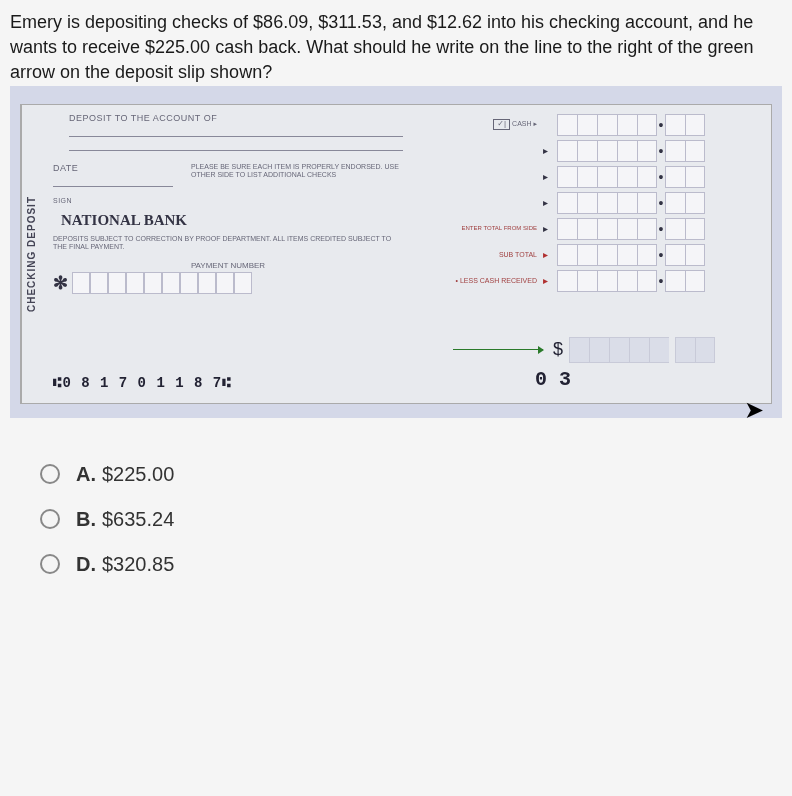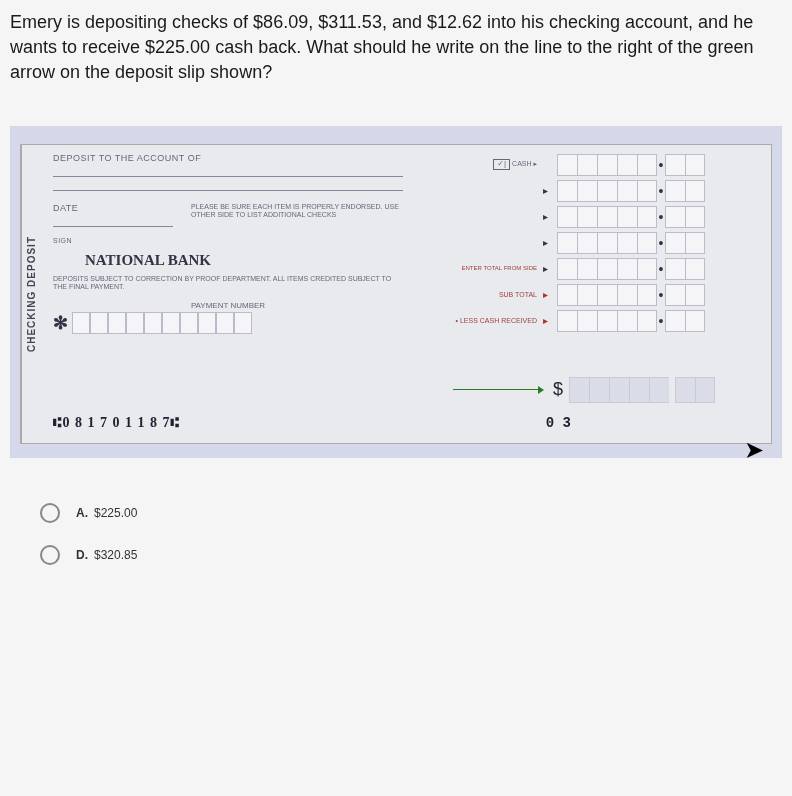--- a/index.html
+++ b/index.html
@@ -7,21 +7,20 @@
     width: 792px;
     height: 796px;
     font-family: Arial, sans-serif;
     background: #f5f5f5;
     padding: 10px 10px;
   }
   .question {
     font-size: 18px;
     line-height: 1.4;
     color: #1a1a1a;
-    margin-bottom: 40px;
   }
   .deposit-slip-container {
     background: #d4d8e8;
     padding: 18px 10px 14px 10px;
     margin-bottom: 45px;
     position: relative;
   }
   .deposit-slip {
     background: #e8eaee;
     border: 1px solid #aaa;
@@ -57,35 +56,35 @@
   .underline-field {
     border-bottom: 1px solid #889;
     height: 14px;
   }
   .left-section {
     position: absolute;
     left: 12px;
     top: 8px;
     width: 350px;
   }
-  .name-row { margin-bottom: 12px; }
+  .name-row { margin-bottom: 12px; margin-left: 16px; }
   .date-row { display: flex; gap: 18px; margin-bottom: 10px; }
   .date-col { width: 120px; }
   .instructions {
     font-size: 7px;
     color: #667;
     line-height: 1.2;
     flex: 1;
   }
   .bank-name {
     font-family: 'Times New Roman', serif;
     font-weight: bold;
     font-size: 15px;
     color: #334;
-    margin: 8px 0 6px 32px;
+    margin: 8px 0 6px 8px;
   }
   .fine-print {
     font-size: 7px;
     color: #667;
     line-height: 1.2;
     margin-bottom: 10px;
   }
   .account-label {
     font-size: 8px;
     color: #667;
@@ -102,21 +101,21 @@
     color: #334;
     margin-right: 4px;
   }
   .acct-box {
     width: 18px;
     height: 22px;
     border: 1px solid #bbc;
     background: #f5f5f8;
   }
   .routing {
-    font-family: Liberation Serif, serif;
+    font-family: Liberation Mono, monospace;
     font-size: 14px;
     font-weight: bold;
     color: #223;
     letter-spacing: 1px;
     position: absolute;
     left: 12px;
     bottom: 12px;
   }
   .right-section {
     position: absolute;
@@ -195,21 +194,21 @@
     margin: 0 6px 0 10px;
   }
   .total-boxes { display: flex; height: 26px; }
   .tb { width: 20px; border: 1px solid #c8cad8; background: #dadde8; border-right: none; }
   .tb:last-child { border-right: 1px solid #c8cad8; }
   .micr-right {
     position: absolute;
     right: 200px;
     bottom: 12px;
     font-family: 'Courier New', monospace;
-    font-size: 14px;
+    font-size: 20px;
     font-weight: bold;
     color: #223;
   }
   .cursor {
     position: absolute;
     right: 18px;
     bottom: -6px;
     font-size: 24px;
     color: #000;
   }
@@ -224,21 +223,21 @@
   }
   .radio {
     width: 20px;
     height: 20px;
     border: 2px solid #888;
     border-radius: 50%;
     margin-right: 16px;
     flex-shrink: 0;
   }
   .option-text {
-    font-size: 12px;
+    font-size: 20px;
     color: #333;
   }
   .option-text .letter { font-weight: bold; margin-right: 6px; }
 </style>
 </head>
 <body>
 
 <div class="question">Emery is depositing checks of $86.09, $311.53, and $12.62 into his checking account, and he wants to receive $225.00 cash back. What should he write on the line to the right of the green arrow on the deposit slip shown?</div>
 
 <div class="deposit-slip-container">
@@ -430,15 +429,19 @@
   <div class="cursor">➤</div>
 </div>
 
 <div class="options">
   <div class="option">
     <div class="radio"></div>
     <div class="option-text"><span class="letter">A.</span><span>$225.00</span></div>
   </div>
   <div class="option">
     <div class="radio"></div>
+    <div class="option-text"><span class="letter">B.</span><span>$635.24</span></div>
+  </div>
+  <div class="option">
+    <div class="radio"></div>
     <div class="option-text"><span class="letter">D.</span><span>$320.85</span></div>
   </div>
 </div>
 
 </body></html>

